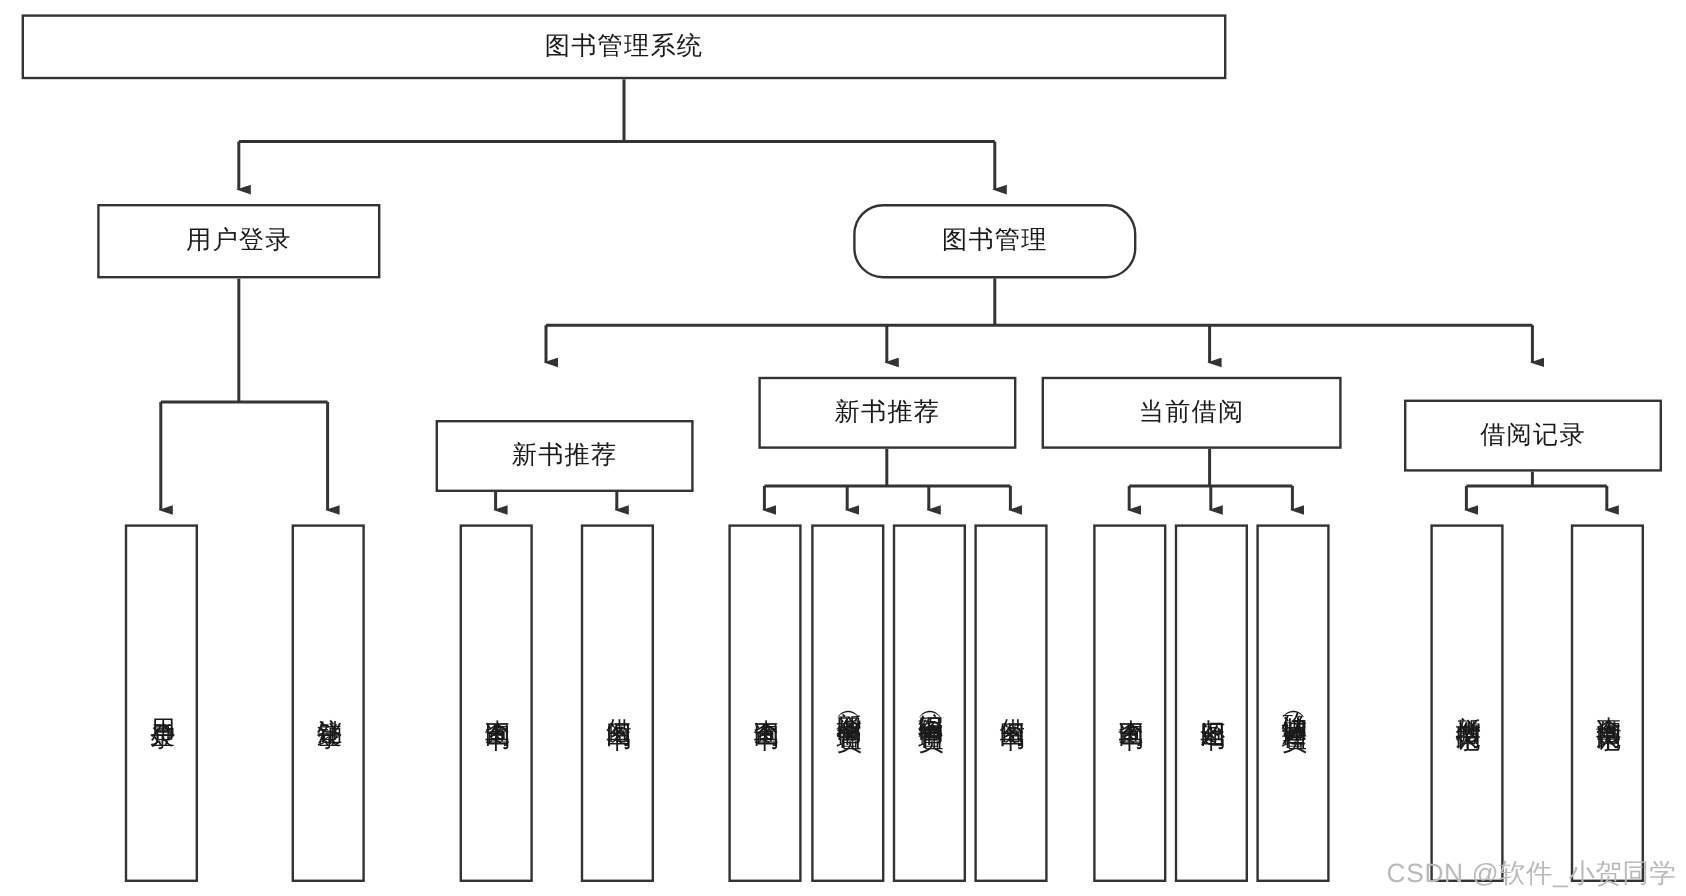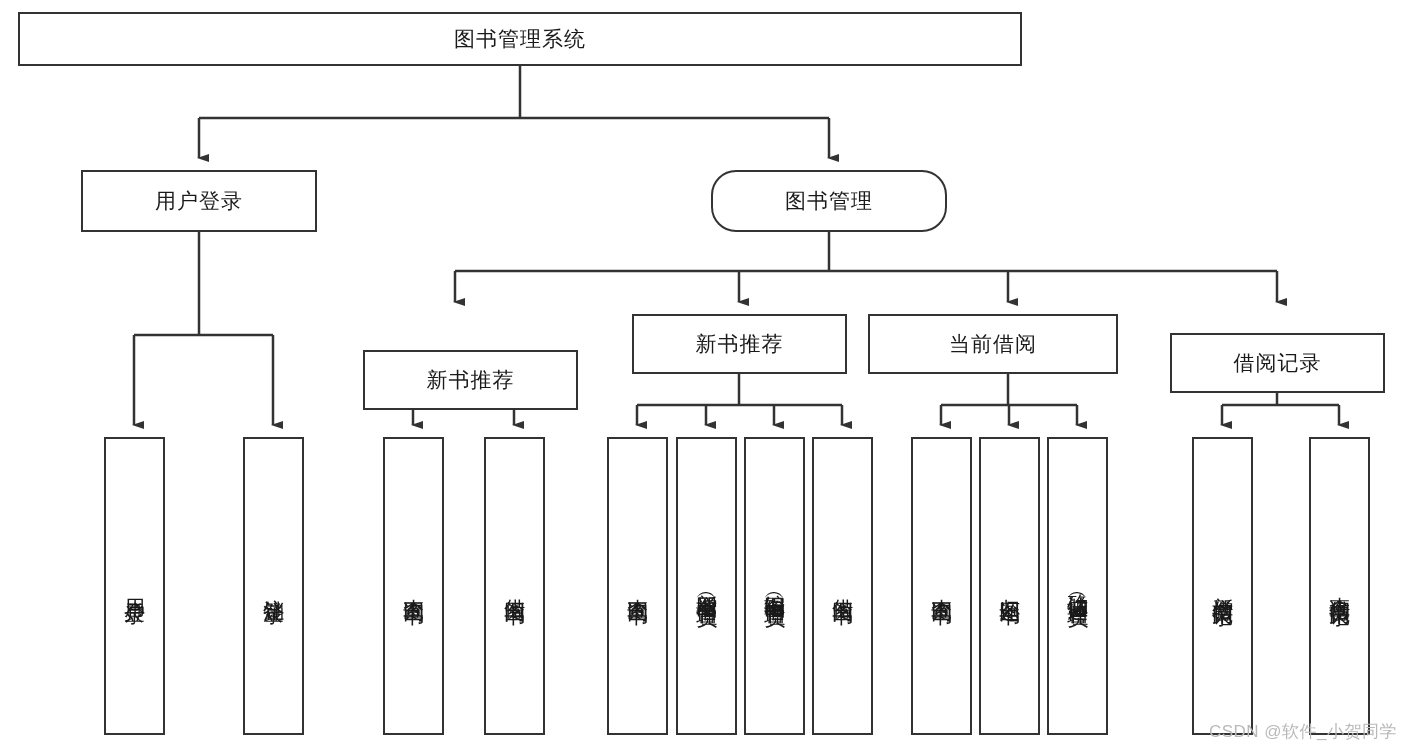--- a/index.html
+++ b/index.html
@@ -51,21 +51,21 @@
     justify-content: center;
     text-align: center;
   }
   .node .label {
     display: block;
   }
   #watermark {
     position: absolute;
     right: 8px;
     bottom: 4px;
-    font-size: 17px;
+    font-size: 22px;
     color: #b9b9b9;
     letter-spacing: 0.5px;
     white-space: nowrap;
   }
 </style>
 </head>
 <body>
 
 <div id="diagram-root">
 

